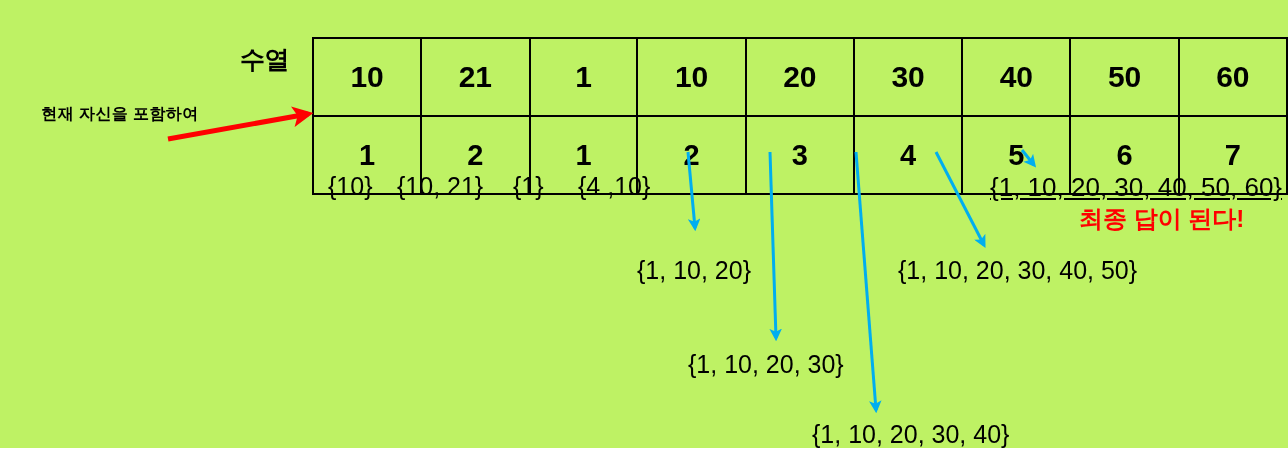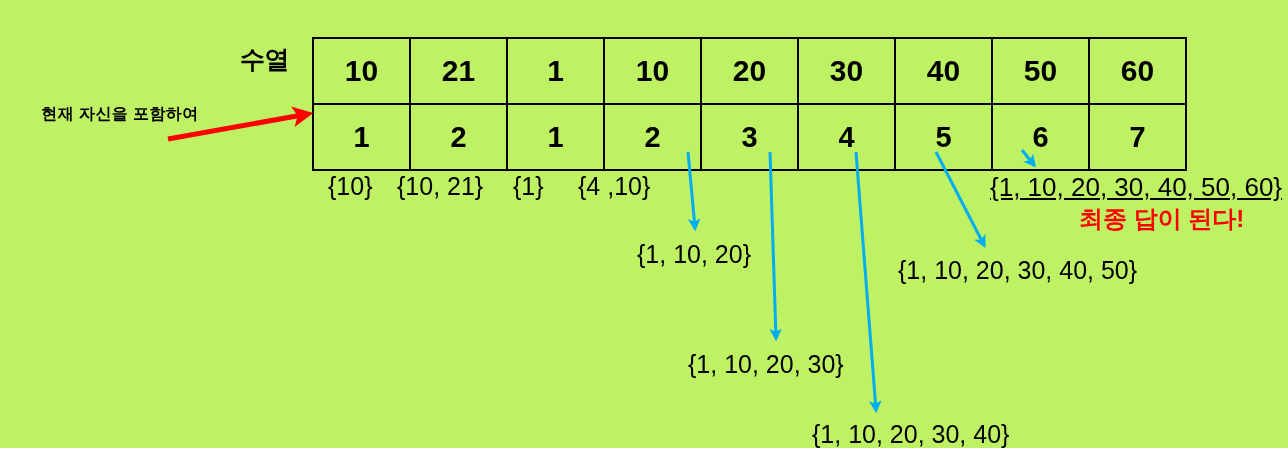--- a/index.html
+++ b/index.html
@@ -62,21 +62,21 @@
     table-layout: fixed;
   }
   #dp-table td {
     border: 2px solid #000000;
     width: 83px;
     height: 52px;
     text-align: center;
     vertical-align: middle;
     font-size: 30px;
     font-weight: bold;
-    padding: 6px;
+    padding: 12px;
   }
   #dp-table tr.row-dp td {
     font-size: 29px;
   }
   
   .set-cap {
     position: absolute;
     font-size: 25px;
     font-weight: normal;
     white-space: nowrap;
@@ -149,21 +149,21 @@
       <line x1="856" y1="152" x2="876" y2="410" stroke="#00AEEF" stroke-width="3" marker-end="url(#head-00AEEF)"></line>
       <line x1="936" y1="152" x2="984" y2="245" stroke="#00AEEF" stroke-width="3" marker-end="url(#head-00AEEF)"></line>
       <line x1="1022" y1="150" x2="1034" y2="165" stroke="#00AEEF" stroke-width="3" marker-end="url(#head-00AEEF)"></line>
     </svg>
 
   <div id="caption-layer">
       <div class="set-cap" style="left: 328px; top: 172px;">{10}</div>
       <div class="set-cap" style="left: 397px; top: 172px;">{10, 21}</div>
       <div class="set-cap" style="left: 513px; top: 172px;">{1}</div>
       <div class="set-cap" style="left: 578px; top: 172px;">{4 ,10}</div>
-      <div class="set-cap" style="left: 637px; top: 240px;">{1, 10, 20}</div>
+      <div class="set-cap" style="left: 637px; top: 256px;">{1, 10, 20}</div>
       <div class="set-cap" style="left: 688px; top: 350px;">{1, 10, 20, 30}</div>
       <div class="set-cap" style="left: 812px; top: 420px;">{1, 10, 20, 30, 40}</div>
       <div class="set-cap" style="left: 898px; top: 256px;">{1, 10, 20, 30, 40, 50}</div>
       <div class="set-cap final" style="left: 990px; top: 172px;">{1, 10, 20, 30, 40, 50, 60}</div>
     </div>
 
   <div id="final-note" style="left: 1063px; top: 203px;">최종 답이 된다!</div>
 
 </div>
 

